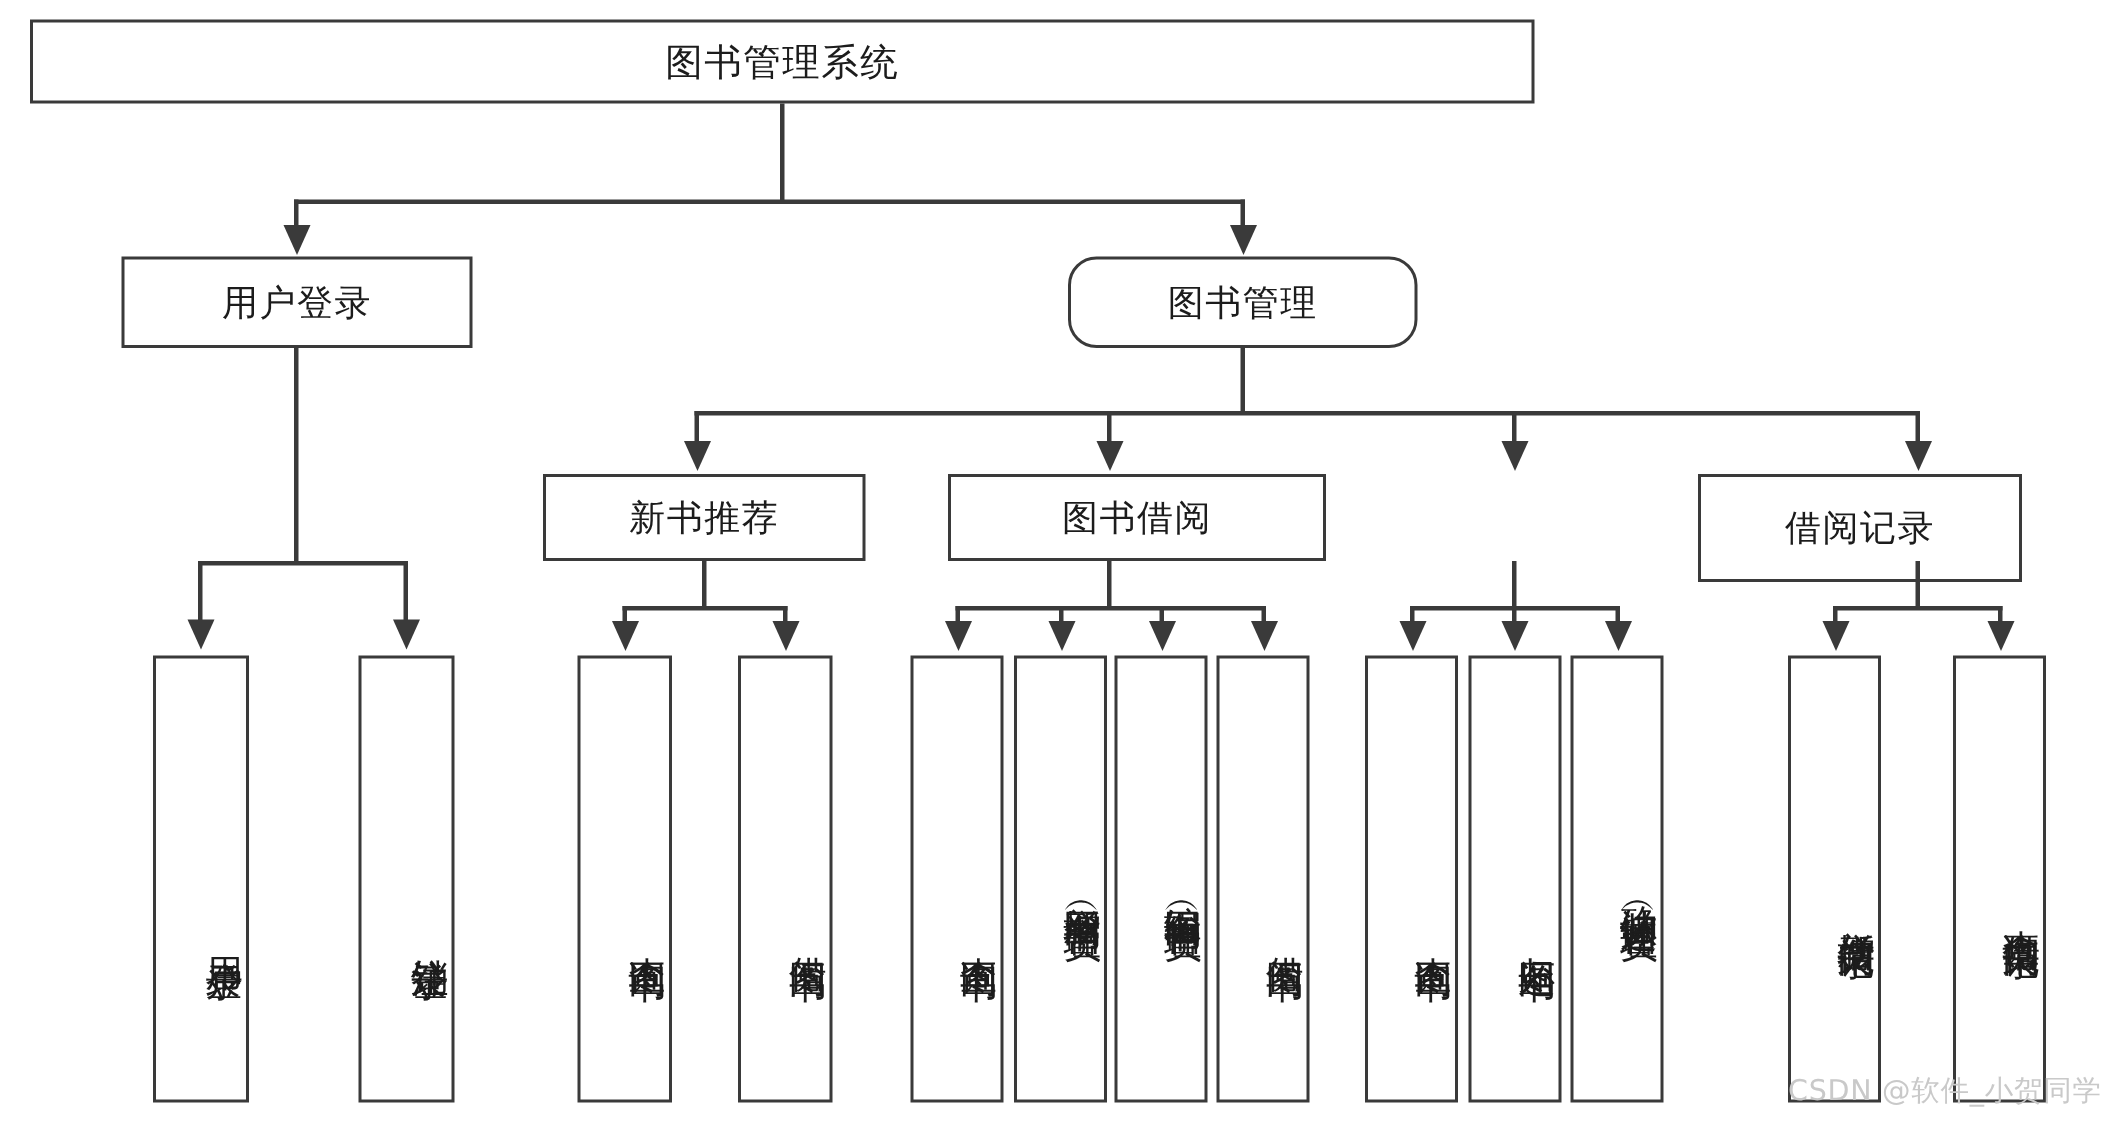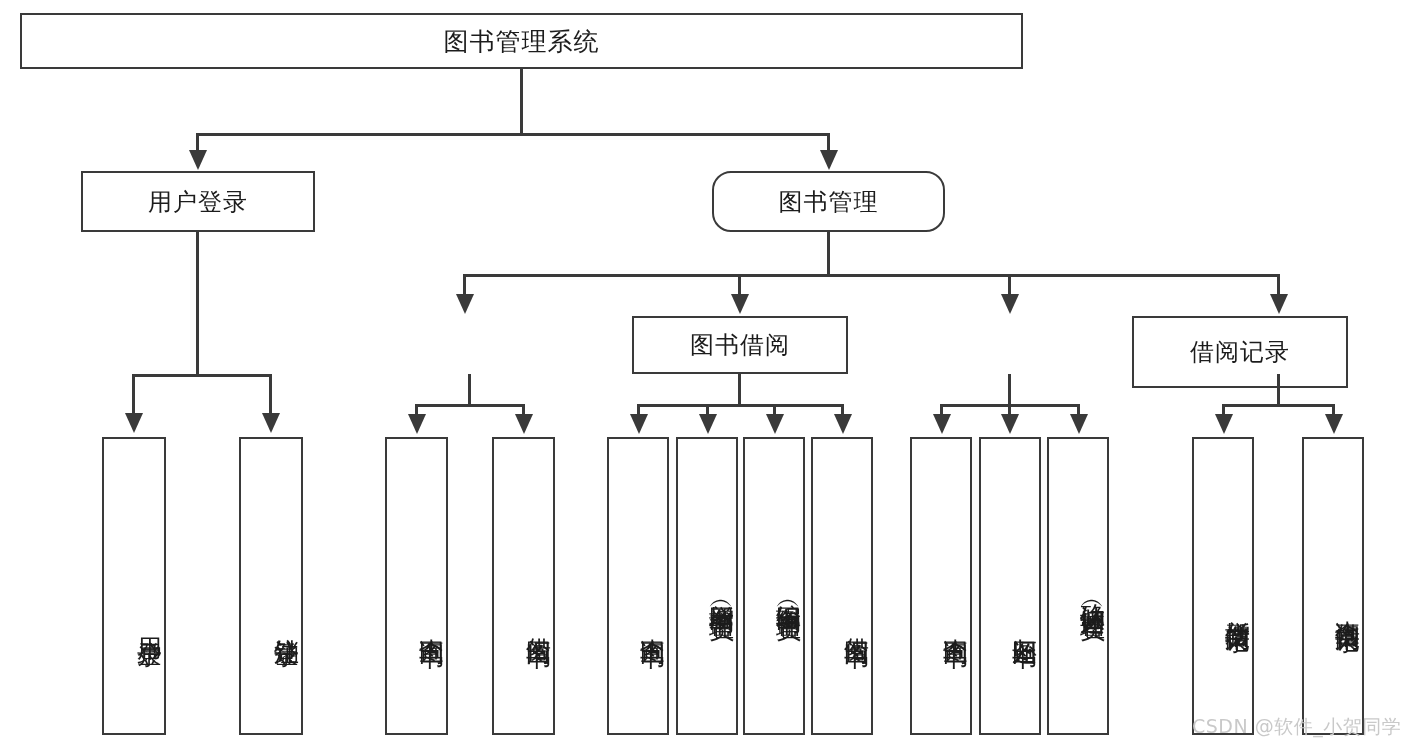--- a/index.html
+++ b/index.html
@@ -129,21 +129,24 @@
 
   <div class="connector conn-v" style="left:738px; top:274px; width:3px; height:25px;"></div>
   <div class="arrow" style="left:731px; top:294px;"></div>
 
   <div class="connector conn-v" style="left:1008px; top:274px; width:3px; height:25px;"></div>
   <div class="arrow" style="left:1001px; top:294px;"></div>
 
   <div class="connector conn-v" style="left:1277px; top:274px; width:3px; height:25px;"></div>
   <div class="arrow" style="left:1270px; top:294px;"></div>
 
-  <div class="node node-h" style="left:632px; top:316px; width:216px; height:58px;">
+  <div class="node node-h" style="left:362px; top:316px; width:215px; height:58px;">
+    <span>新书推荐</span>
+  </div>
+  <div class="node node-h" style="left:632px; top:316px; width:252px; height:58px;">
     <span>图书借阅</span>
   </div>
   <div class="node node-h" style="left:1132px; top:316px; width:216px; height:72px;">
     <span>借阅记录</span>
   </div>
 
   <div class="connector conn-v" style="left:468px; top:374px; width:3px; height:32px;"></div>
   <div class="connector conn-h" style="left:415px; top:404px; width:110px; height:3px;"></div>
   <div class="connector conn-v" style="left:415px; top:404px; width:3px; height:14px;"></div>
   <div class="arrow" style="left:408px; top:414px;"></div>

